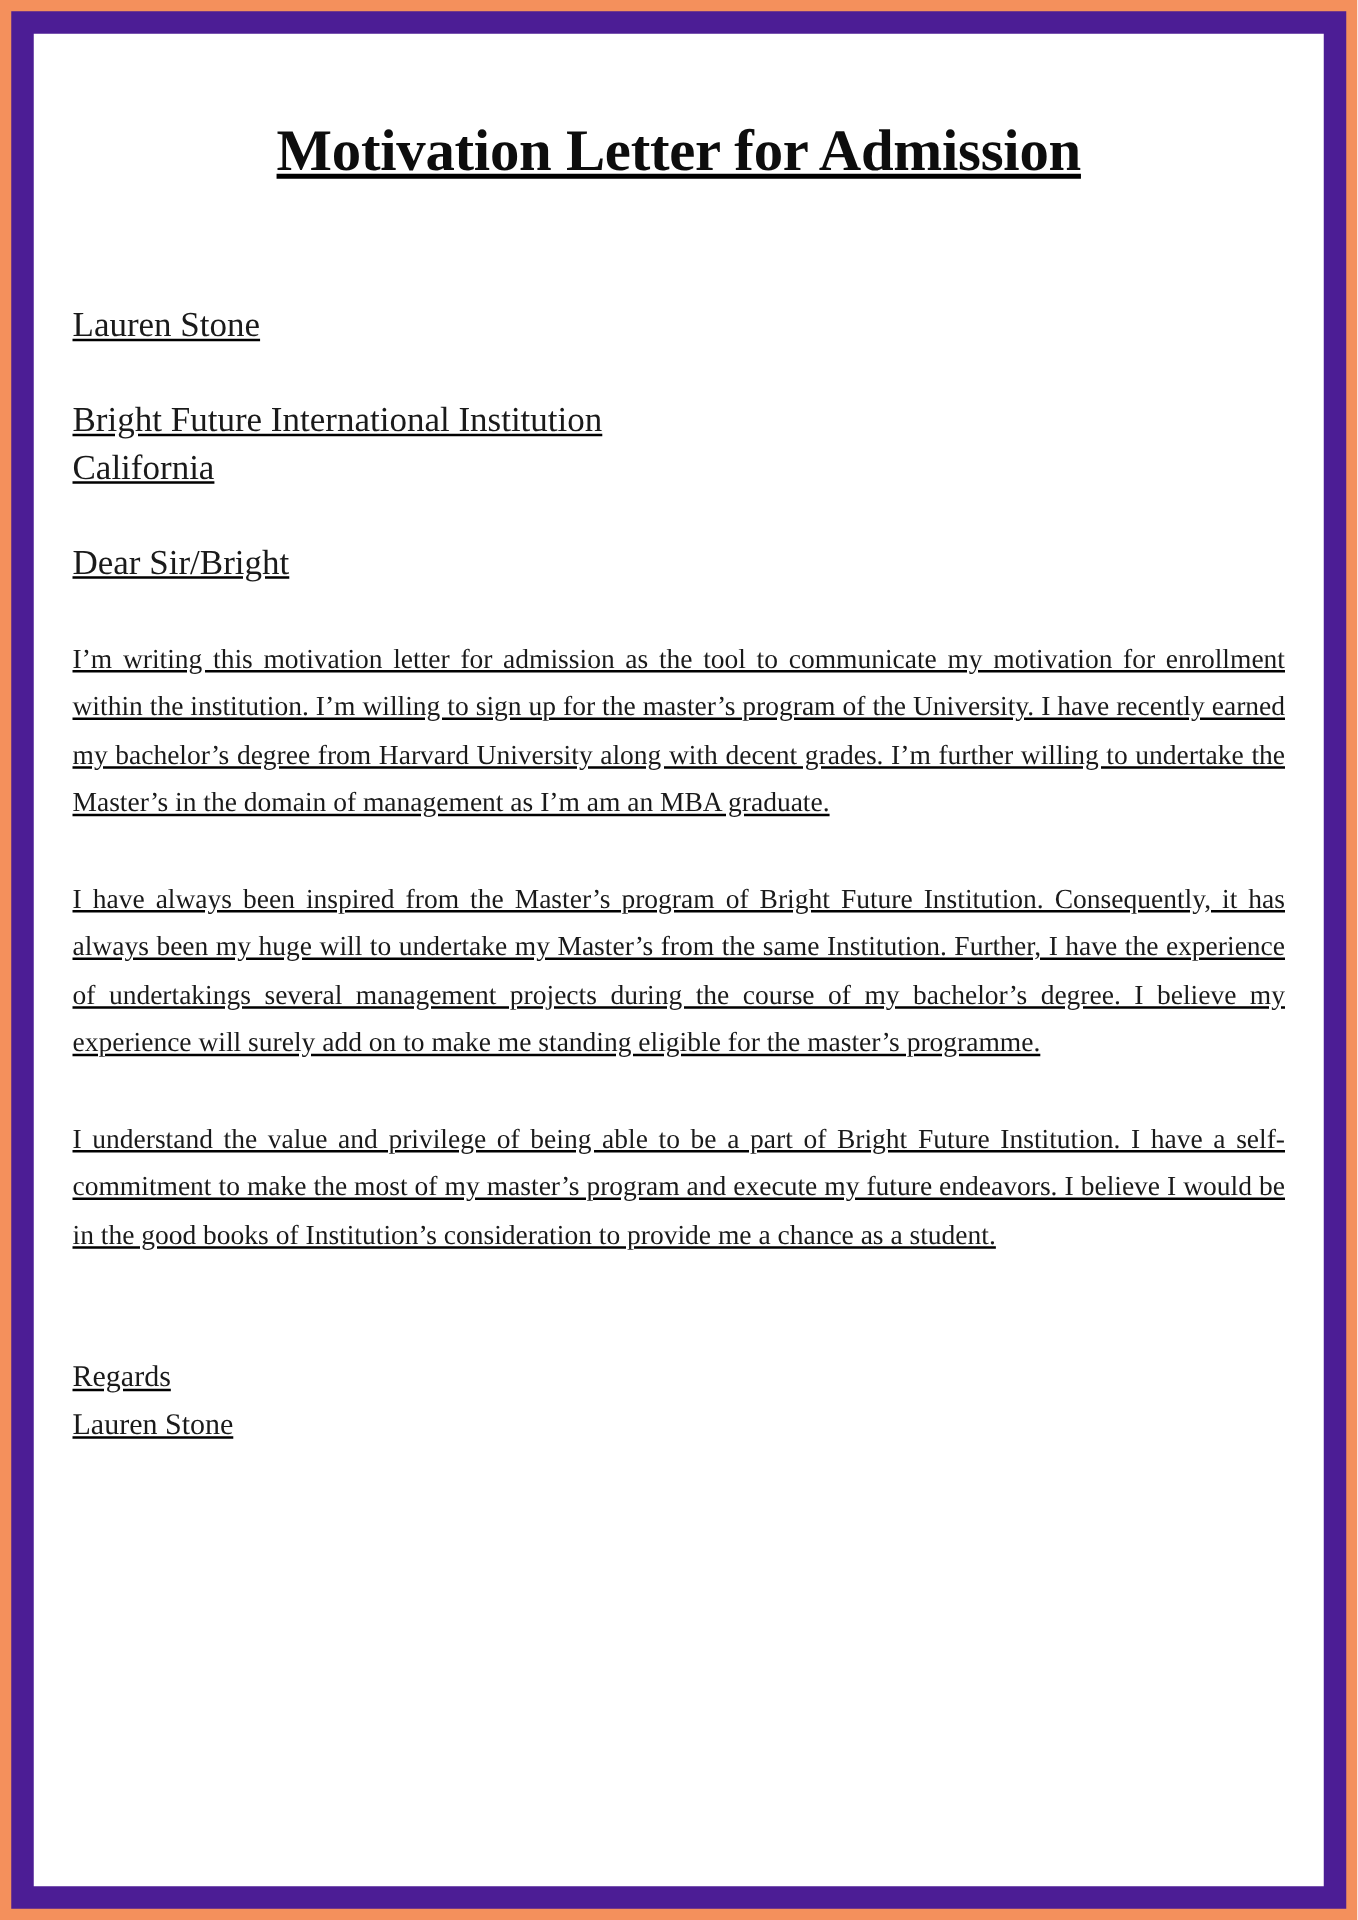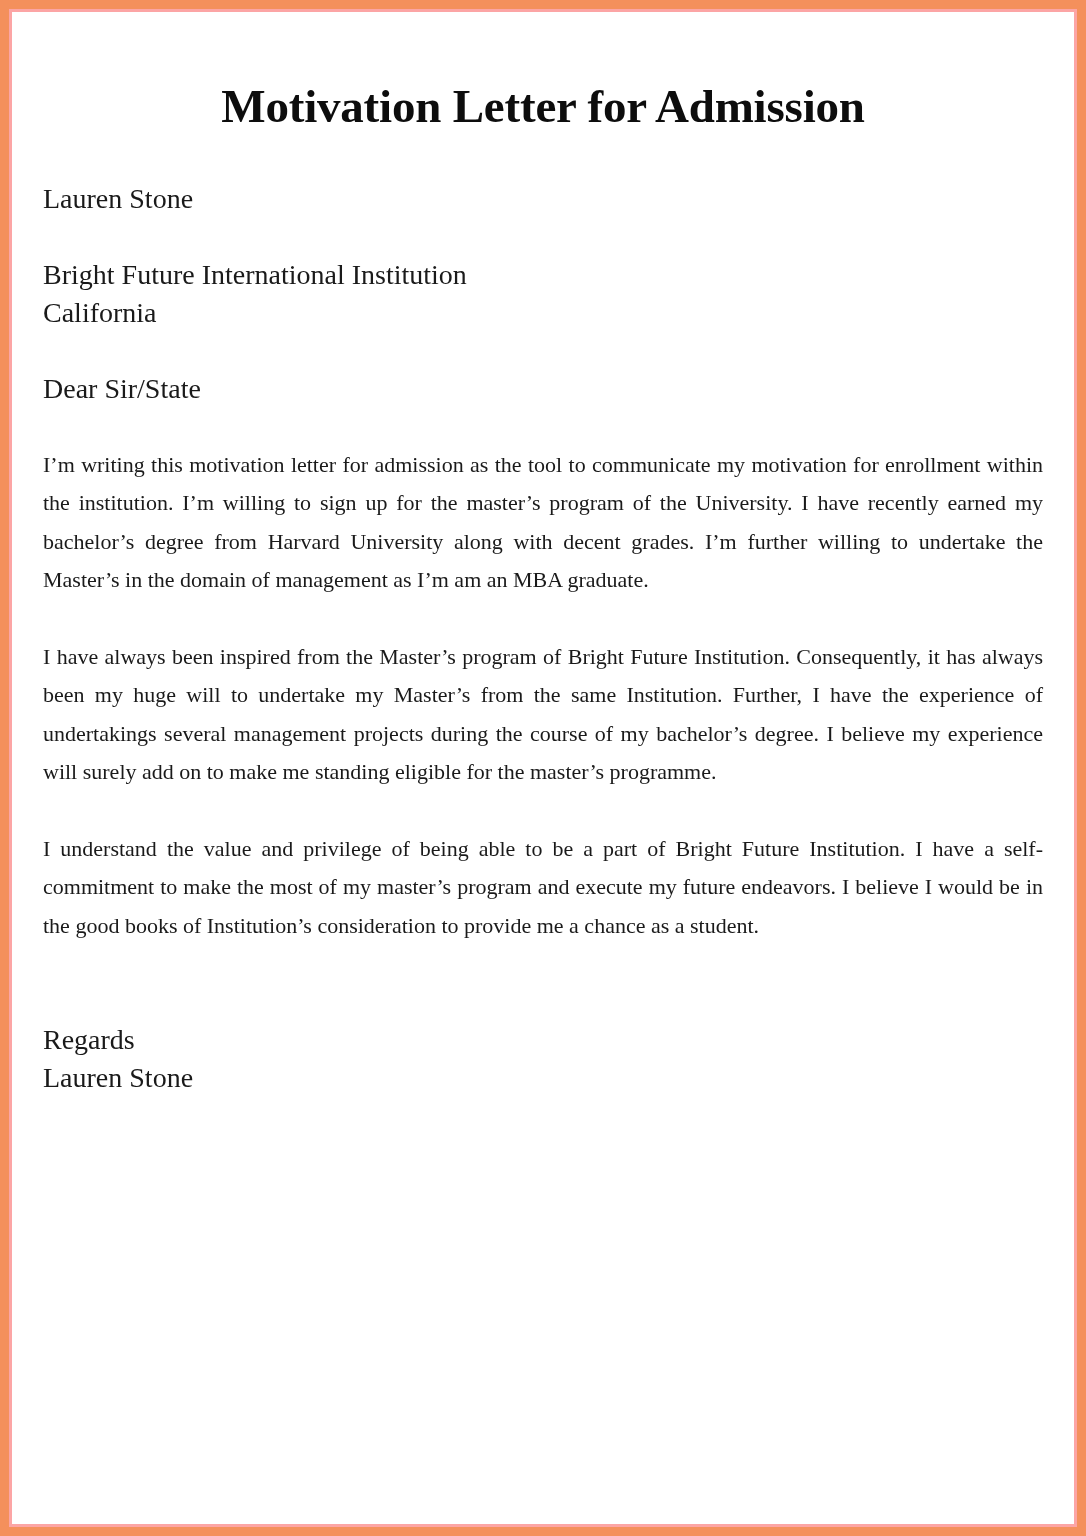--- a/index.html
+++ b/index.html
@@ -19,22 +19,23 @@
     position: relative;
     width: 1086px;
     height: 1536px;
     background: #f4905c;
     padding: 9px;
   }
   
   .page-gap {
     width: 100%;
     height: 100%;
-    background: #fca5a5;
-    padding: 3px;
+    background: #4c1d95;
+    padding: 18px;
+    text-decoration: underline;
   }
   .page-sheet {
     width: 100%;
     height: 100%;
     background: #ffffff;
     position: relative;
     overflow: hidden;
   }
 
   .doc-title {
@@ -44,21 +45,21 @@
     font-size: 47px;
     line-height: 1.12;
     letter-spacing: -0.2px;
     color: #0d0d0d;
     margin: 0;
     padding-top: 68px;
   }
 
   .letter-body {
     padding: 0 31px 0 31px;
-    margin-top: 47px;
+    margin-top: 94px;
     color: #1a1a1a;
   }
 
   .addr-block {
     font-size: 28px;
     line-height: 38px;
   }
   .addr-line {
     display: block;
     white-space: pre;
@@ -77,21 +78,21 @@
   .para {
     font-size: 22px;
     line-height: 38.5px;
     text-align: justify;
     text-justify: inter-word;
     margin: 0;
     hyphens: none;
   }
 
   .sign-block {
-    font-size: 28px;
+    font-size: 24px;
     line-height: 38px;
   }
   .sign-line {
     display: block;
     white-space: pre;
   }
 </style>
 </head>
 <body>
 
@@ -109,21 +110,21 @@
 
         <div class="block-gap"></div>
 
         <div class="addr-block">
           <span class="addr-line">Bright Future International Institution</span>
           <span class="addr-line">California</span>
         </div>
 
         <div class="block-gap"></div>
 
-        <p class="salutation">Dear Sir/State</p>
+        <p class="salutation">Dear Sir/Bright</p>
 
         <div class="block-gap"></div>
 
         <p class="para">I’m writing this motivation letter for admission as the tool to communicate my motivation for enrollment within the institution. I’m willing to sign up for the master’s program of the University. I have recently earned my bachelor’s degree from Harvard University along with decent grades. I’m further willing to undertake the Master’s in the domain of management as I’m am an MBA graduate.</p>
 
         <div class="block-gap"></div>
 
         <p class="para">I have always been inspired from the Master’s program of Bright Future Institution. Consequently, it has always been my huge will to undertake my Master’s from the same Institution. Further, I have the experience of undertakings several management projects during the course of my bachelor’s degree. I believe my experience will surely add on to make me standing eligible for the master’s programme.</p>
 
         <div class="block-gap"></div>

